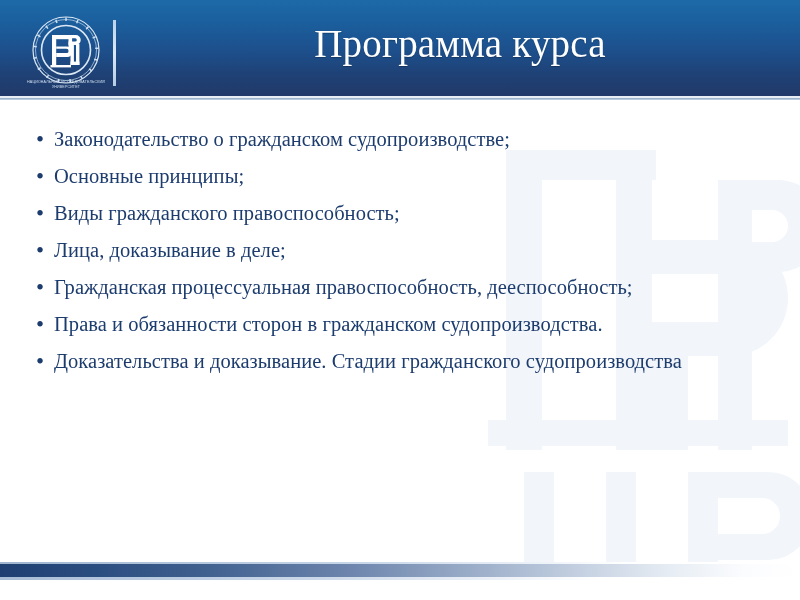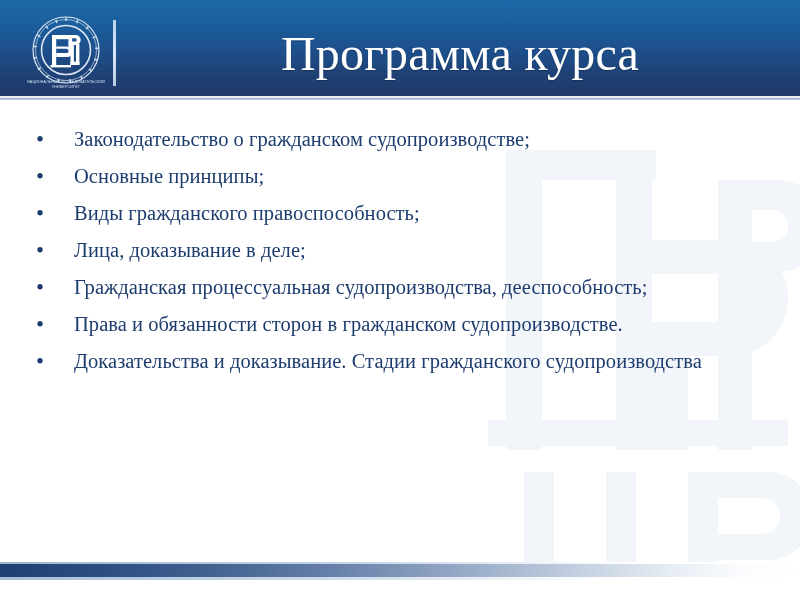--- a/index.html
+++ b/index.html
@@ -101,25 +101,25 @@
     width: 3px;
     height: 66px;
     background: linear-gradient(180deg,#bcd2e8 0%, #dbe8f5 50%, #b6cce4 100%);
     z-index: 4;
   }
 
   
   .title {
     position: absolute;
     left: 140px;
-    top: 32px;
+    top: 22px;
     width: 640px;
     text-align: center;
     color: #ffffff;
-    font-size: 48px;
+    font-size: 39px;
     font-weight: normal;
     letter-spacing: 0.2px;
     line-height: 44px;
     z-index: 4;
     text-shadow: 0 1px 1px rgba(0,0,0,0.25);
   }
 
   
   .content {
     position: absolute;
@@ -142,21 +142,20 @@
     text-align: left;
     padding-left: 6px;
     box-sizing: border-box;
   }
   .bullet-text {
     flex: 1 1 auto;
     color: #1d3c6e;
     font-size: 20.5px;
     line-height: 31px;
     letter-spacing: 0.05px;
-    margin-left: 20px;
   }
 
   
   .bottom-bar-wrap {
     position: absolute;
     left: 0;
     top: 562px;
     width: 800px;
     height: 18px;
     z-index: 3;
@@ -278,25 +277,25 @@
     <div class="bullet-row">
       <div class="bullet-dot">•</div>
       <div class="bullet-text">Виды гражданского правоспособность;</div>
     </div>
     <div class="bullet-row">
       <div class="bullet-dot">•</div>
       <div class="bullet-text">Лица, доказывание в деле;</div>
     </div>
     <div class="bullet-row">
       <div class="bullet-dot">•</div>
-      <div class="bullet-text">Гражданская процессуальная судопроизводства, дееспособность;</div>
-    </div>
-    <div class="bullet-row">
-      <div class="bullet-dot">•</div>
-      <div class="bullet-text">Права и обязанности сторон в гражданском судопроизводстве.</div>
+      <div class="bullet-text">Гражданская процессуальная правоспособность, дееспособность;</div>
+    </div>
+    <div class="bullet-row">
+      <div class="bullet-dot">•</div>
+      <div class="bullet-text">Права и обязанности сторон в гражданском судопроизводства.</div>
     </div>
     <div class="bullet-row">
       <div class="bullet-dot">•</div>
       <div class="bullet-text">Доказательства и доказывание. Стадии гражданского судопроизводства</div>
     </div>
   </div>
 
   <div class="bottom-bar-wrap">
     <div class="bottom-bar-top"></div>
     <div class="bottom-bar-main"></div>

